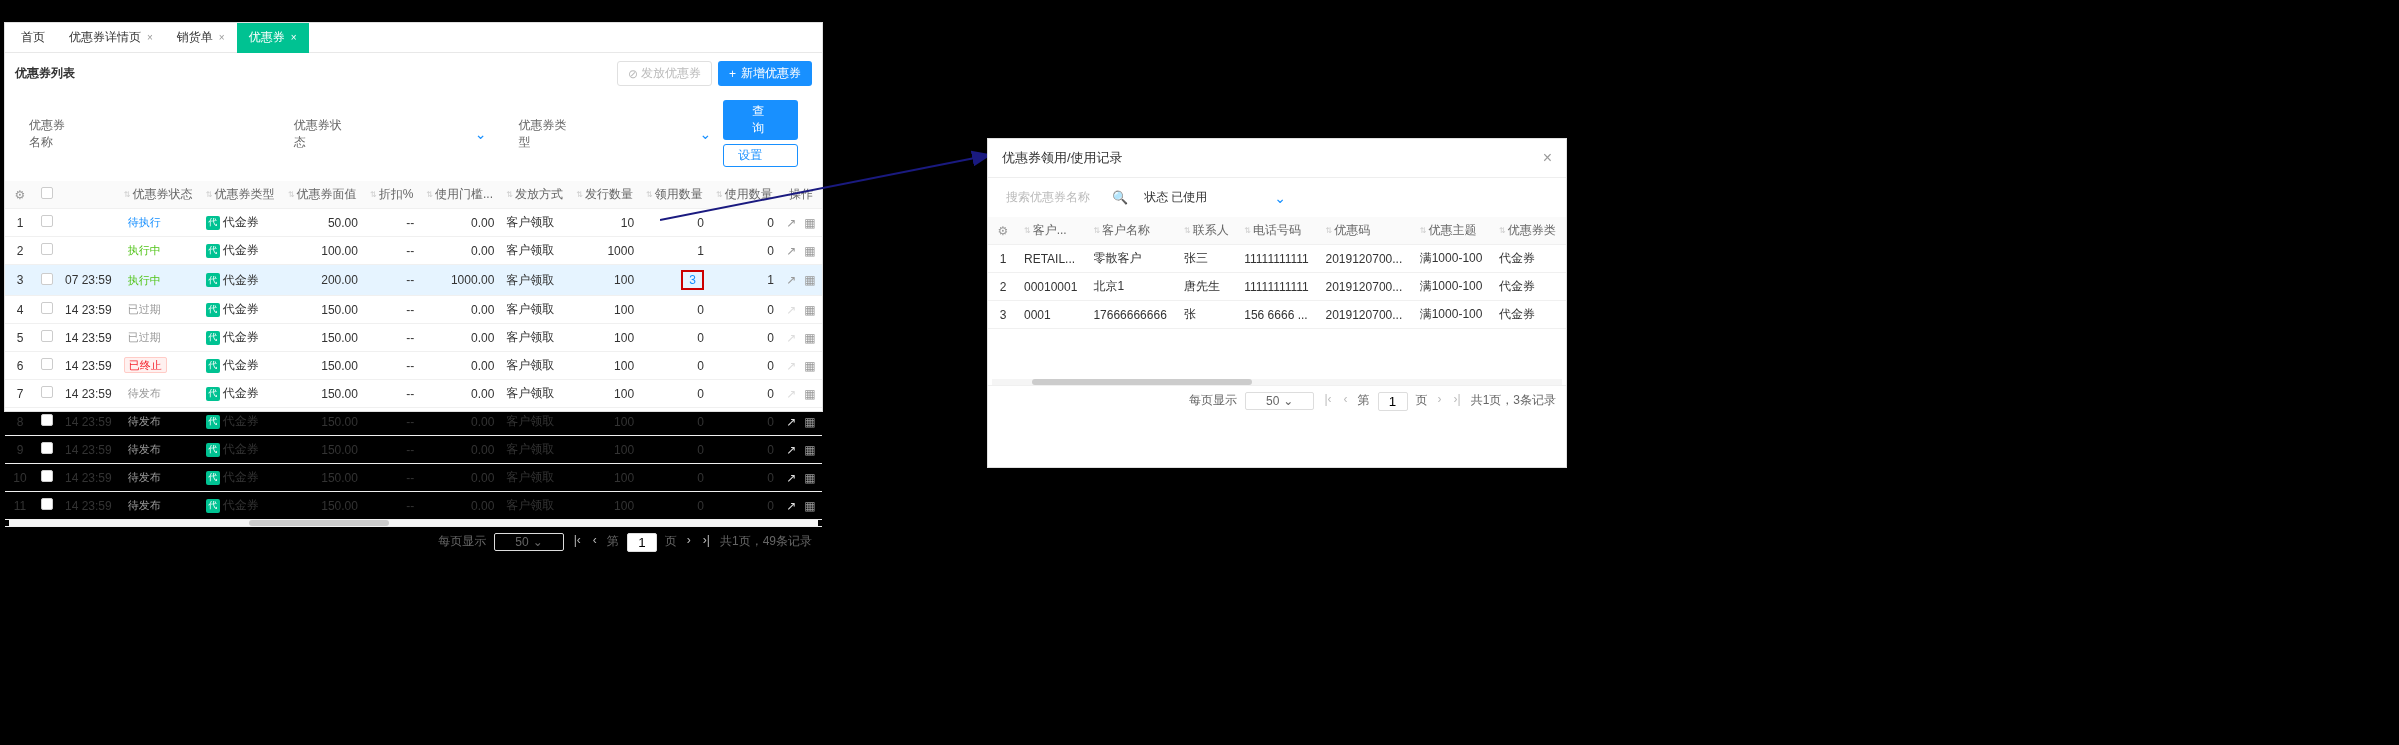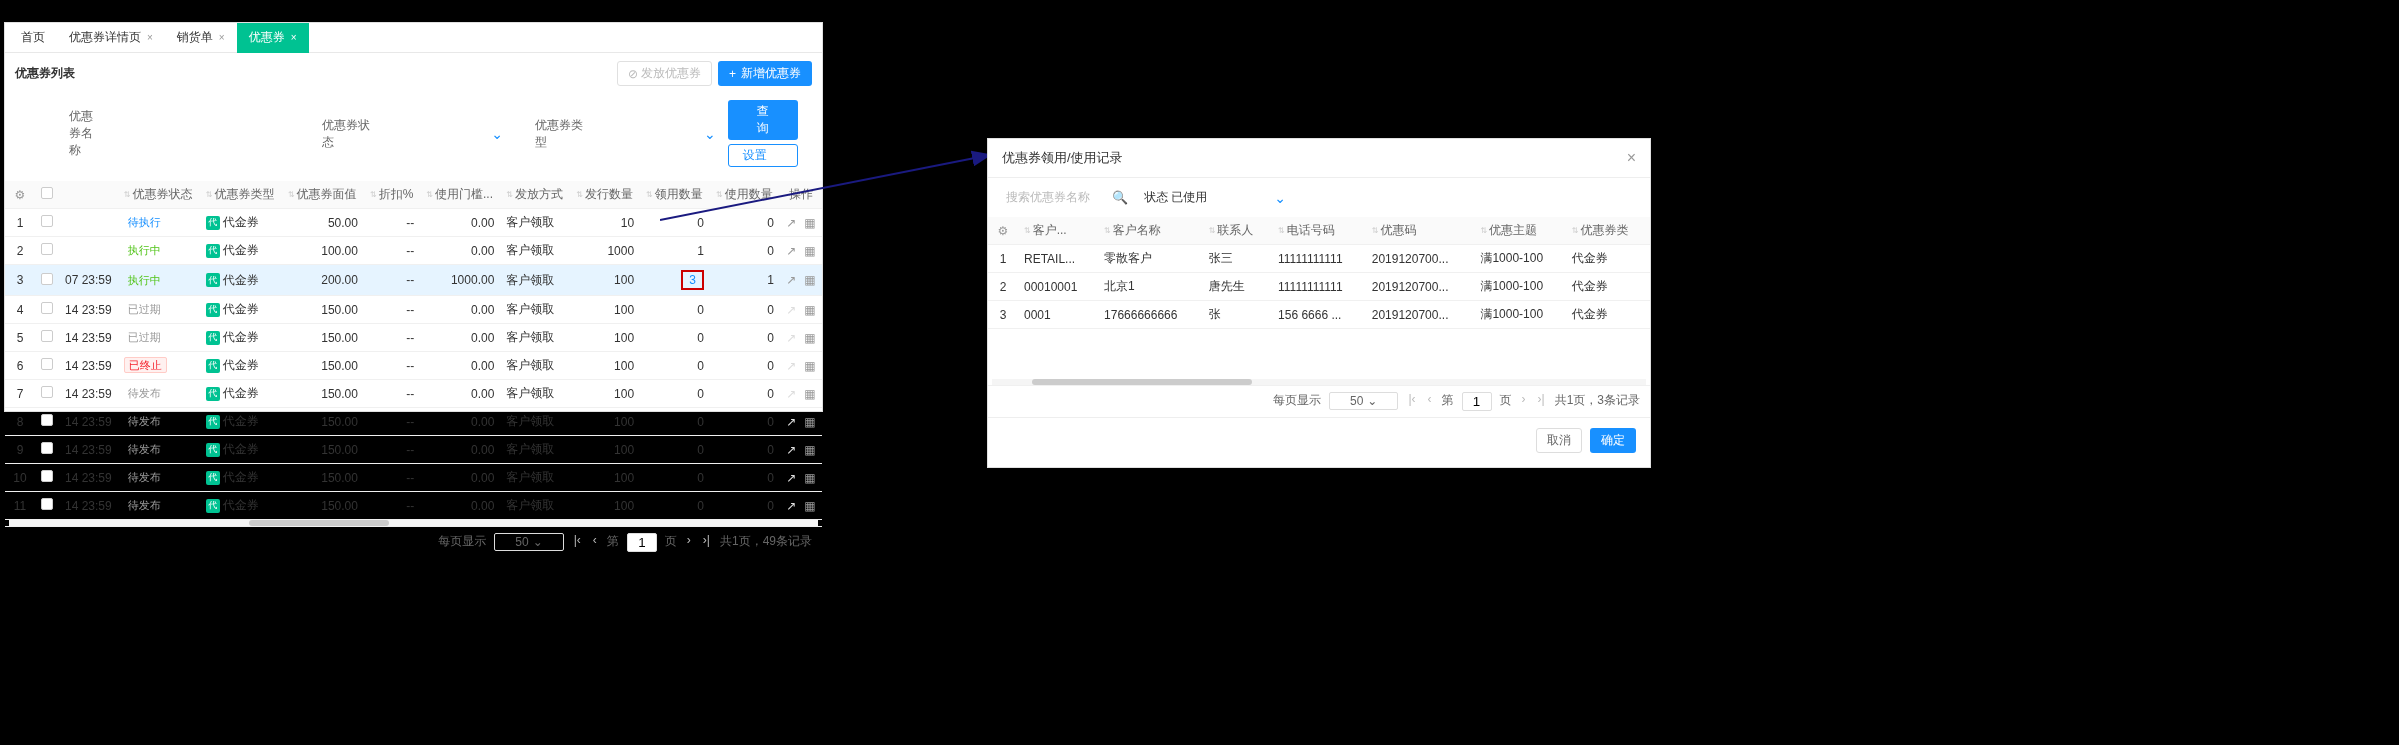--- a/index.html
+++ b/index.html
@@ -1,39 +1,39 @@
 <!DOCTYPE html>
 <html><head>
   <meta charset="utf-8">
   <style>
     * { box-sizing: border-box; margin: 0; padding: 0; }
     body { font-family: -apple-system, BlinkMacSystemFont, "Segoe UI", Arial, sans-serif; font-size: 12px; color: #333; background: #000; width: 2399px; height: 745px; position: relative; }
     
     .panel { background: #fff; position: absolute; border: 1px solid #e0e0e0; }
     .panel-left { left: 4px; top: 22px; width: 819px; height: 390px; }
-    .panel-right { left: 987px; top: 138px; width: 664px; height: 330px; }
+    .panel-right { left: 987px; top: 138px; width: 580px; height: 330px; }
     
     
     .tabs { display: flex; border-bottom: 1px solid #e8e8e8; height: 30px; align-items: center; padding-left: 4px; }
     .tab { padding: 0 12px; height: 30px; display: flex; align-items: center; gap: 4px; cursor: pointer; font-size: 12px; }
     .tab.active { background: #00c292; color: #fff; }
     .tab-close { font-size: 10px; color: #999; margin-left: 2px; }
     .tab.active .tab-close { color: #fff; }
     
     
     .header-row { display: flex; justify-content: space-between; align-items: center; padding: 8px 10px; }
     .page-title { font-size: 12px; font-weight: 600; color: #333; }
     .header-actions { display: flex; gap: 6px; align-items: center; }
     .btn { padding: 3px 10px; border-radius: 3px; font-size: 12px; cursor: pointer; display: inline-flex; align-items: center; gap: 3px; border: 1px solid transparent; }
     .btn-ghost { color: #bbb; background: #fff; border-color: #e0e0e0; }
     .btn-primary { background: #1890ff; color: #fff; }
     
     
     .filter-row { display: flex; align-items: center; padding: 6px 24px 14px 24px; gap: 8px; }
-    .filter-item { display: flex; align-items: center; gap: 6px; margin-left: 40px; }
+    .filter-item { display: flex; align-items: center; gap: 6px; }
     .filter-label { font-size: 12px; color: #666; }
     .filter-input { border: none; border-bottom: 1px solid transparent; padding: 2px 4px; font-size: 12px; width: 150px; }
     .filter-select { display: inline-flex; align-items: center; justify-content: space-between; width: 150px; padding: 2px 4px; }
     .chevron-down { color: #1890ff; font-size: 14px; }
     .filter-buttons { margin-left: auto; display: flex; flex-direction: column; gap: 4px; }
     .btn-query { background: #1890ff; color: #fff; padding: 2px 28px; }
     .btn-setting { background: #fff; border: 1px solid #1890ff; color: #1890ff; padding: 2px 14px; }
     
     
     .table-wrap { overflow: auto; }
@@ -499,17 +499,13 @@
     <span class="page-btn">|‹</span>
     <span class="page-btn">‹</span>
     <span>第</span>
     <input class="page-num-input" value="1" style="">
     <span>页</span>
     <span class="page-btn">›</span>
     <span class="page-btn">›|</span>
     <span>共1页，3条记录</span>
   </div>
 
-  <div class="modal-footer">
-    <span class="btn btn-cancel">取消</span>
-    <span class="btn btn-confirm">确定</span>
-  </div>
 </div>
 
 </body></html>

